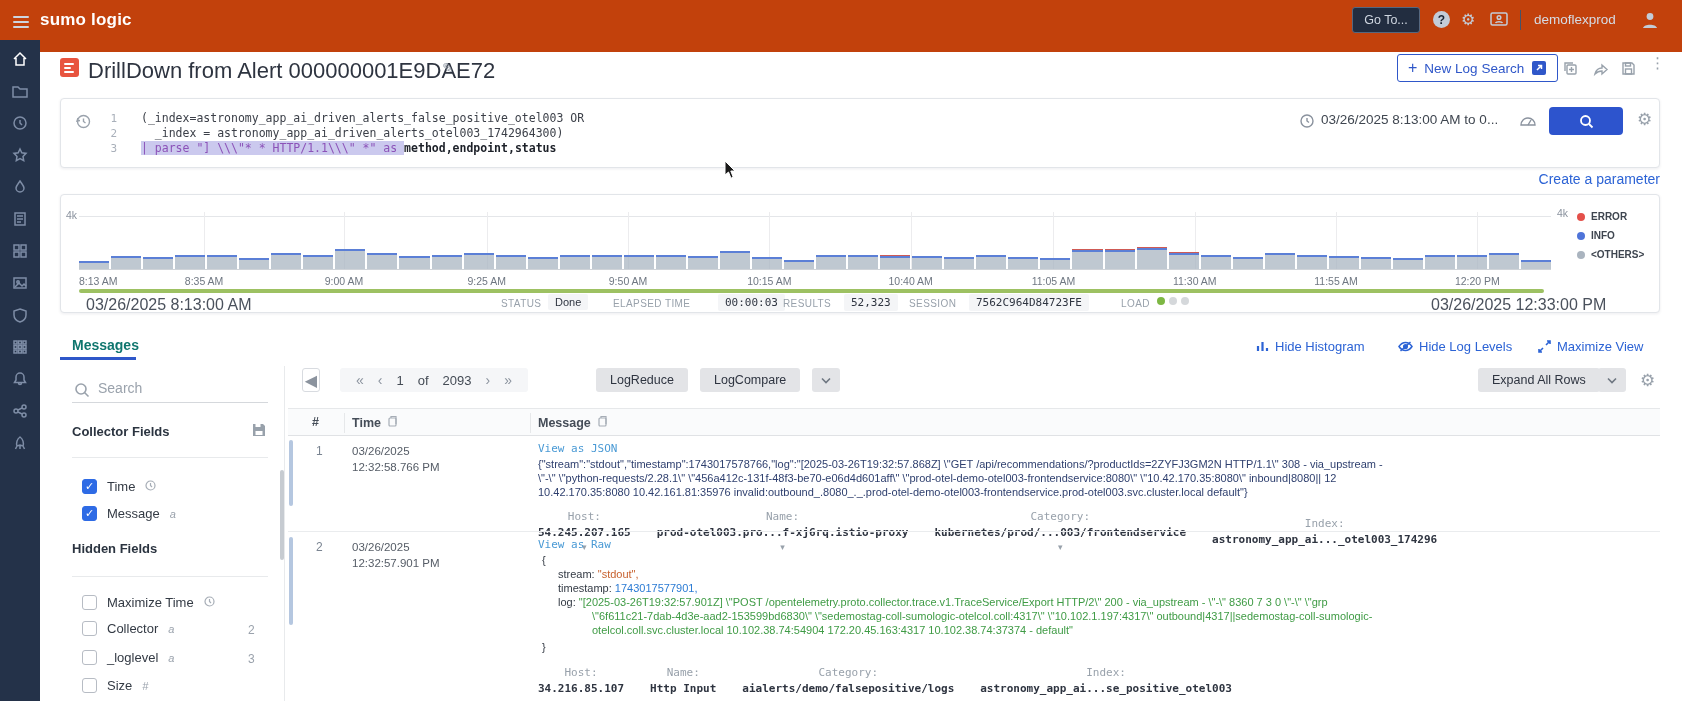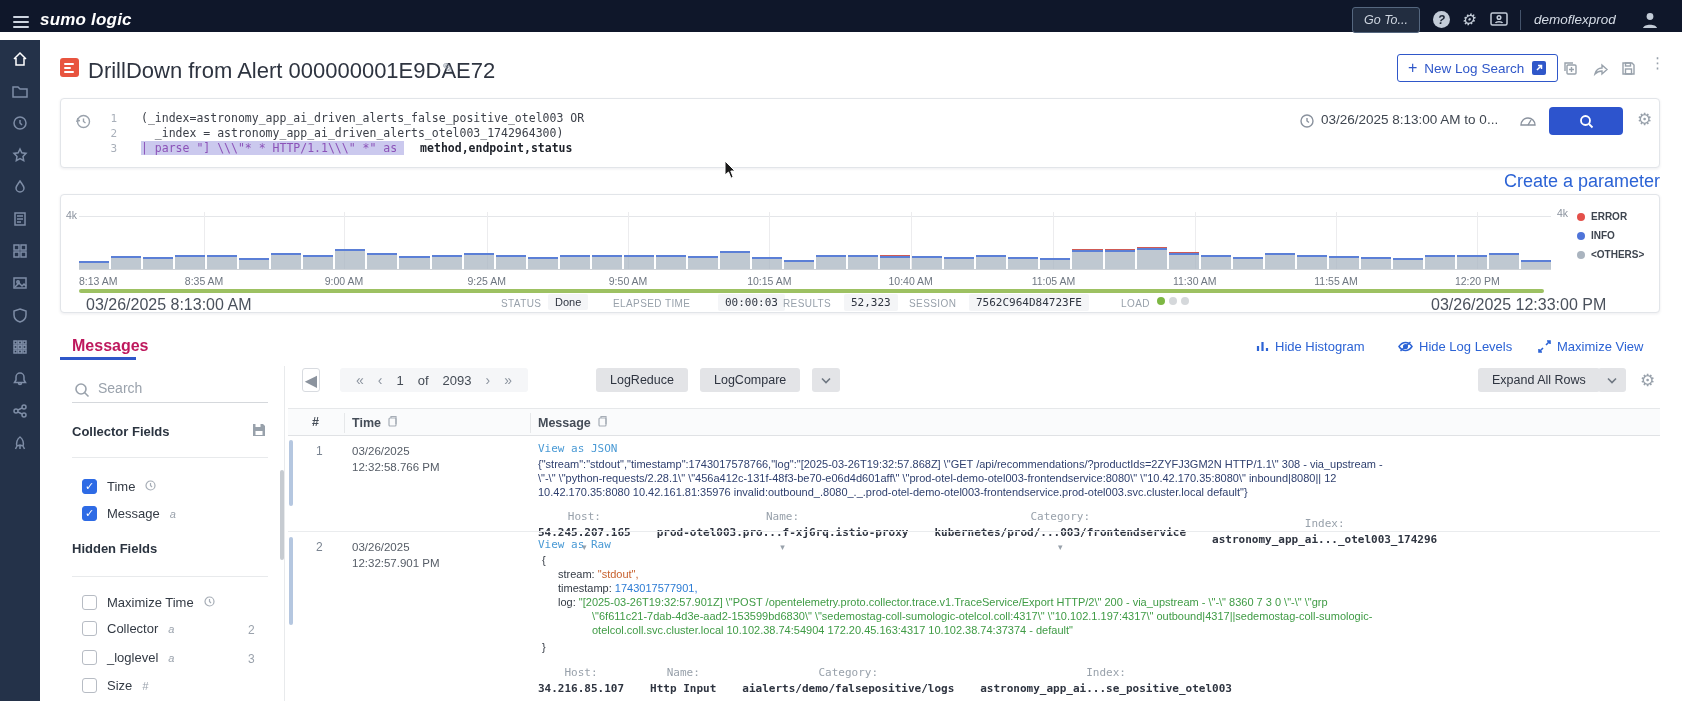--- a/index.html
+++ b/index.html
@@ -2,21 +2,21 @@
 <html><head>
 <meta charset="utf-8">
 <style>
   * { margin:0; padding:0; box-sizing:border-box; }
   body { font-family:"Liberation Sans", sans-serif; background:#e9ebee; }
   .app { position:relative; width:1682px; height:701px; background:#ffffff; overflow:hidden; }
   .abs { position:absolute; }
   .mono { font-family:"DejaVu Sans Mono", monospace; }
 
   
-  .topbar { position:absolute; left:0; top:0; width:1682px; height:32px; background:#0f172a;font-style:italic; }
+  .topbar { position:absolute; left:0; top:0; width:1682px; height:52px; background:#c2410c; }
   .burger span { display:block; width:16px; height:2px; background:#cdd5e0; margin:3px 0; border-radius:1px;}
   .logo { color:#ffffff; font-size:17px; font-weight:bold; letter-spacing:.2px; }
   .goto-btn { border:1px solid #55677f; color:#cfd6e0; font-size:12.5px; border-radius:3px; width:68px; height:26px; display:flex; align-items:center; justify-content:center; background:#222d40;}
   .tb-ic { color:#c3ccd8; font-size:16px; }
   .help-circle { width:17px;height:17px;border-radius:50%;background:#c3ccd8;color:#1b2433;font-size:12px;font-weight:bold;display:flex;align-items:center;justify-content:center;}
   .tb-divider { width:1px;height:20px;background:#44536b; }
   .account { color:#d5dce6; font-size:13.5px; }
 
   
   .rail { position:absolute; left:0; top:40px; width:40px; height:661px; background:#243249; }
@@ -32,27 +32,27 @@
   .pencil { color:#9aa2ac; font-size:14px; }
   .nls-btn { border:1px solid #2f57c9; color:#2f57c9; background:#fff; border-radius:3px; height:28px; display:flex; align-items:center; gap:7px; padding:0 10px; font-size:13.5px; }
   .hdr-tool svg { stroke:#98a1ab; fill:none; stroke-width:1.4; }
   .kebab { color:#98a1ab; font-size:15px; letter-spacing:0; line-height:5px; }
 
   
   .card { position:absolute; background:#fff; border:1px solid #e2e5e9; border-radius:4px; box-shadow:0 1px 3px rgba(20,30,60,.08); }
   .qline { position:absolute; left:0; white-space:pre; font-size:11.5px; line-height:15px; color:#3c4049; }
   .qnum { position:absolute; color:#a9b0ba; font-size:11px; text-align:right; width:18px; }
   .sel { background:#cbc9ee; color:#8c52b8; }
-  .qbold { font-weight:bold; color:#1d2129;padding-left:16px; }
+  .qbold { font-weight:bold; color:#1d2129; }
   .history-ic svg { stroke:#9aa2ac; fill:none; stroke-width:1.4; }
   .time-range { color:#3f4650; font-size:13.5px; }
   .clock-ic svg, .gauge-ic svg { stroke:#8a929e; fill:none; stroke-width:1.4; }
   .search-btn { background:#2d54cd; border-radius:4px; width:74px; height:28px; display:flex; align-items:center; justify-content:center; }
   .gear { color:#98a1ab; font-size:17px; }
-  .link { color:#2c63d5; font-size:18px; }
+  .link { color:#2c63d5; font-size:14px; }
 
   
   .ylab { font-size:10.5px; color:#8a929e; }
   .gridline { position:absolute; height:1px; background:#e4e6e9; }
   .plot { position:absolute; display:flex; align-items:flex-end; gap:2px; }
   .hbar { flex:1; display:flex; flex-direction:column; justify-content:flex-end; }
   .seg.err { background:#cf5a55; }
   .seg.info { background:#5b7fd6; }
   .seg.oth { background:#a9b6c2; opacity:.75; }
   .baseline { position:absolute; height:1px; background:#cfd3d8; }
@@ -63,21 +63,21 @@
   .dot.err{background:#e4504a}.dot.inf{background:#4f74d9}.dot.oth{background:#aab4bf}
   .progress { position:absolute; height:4px; background:#9dc162; border-radius:2px; }
 
   
   .st-label { font-size:10px; color:#98a1ab; letter-spacing:.4px; }
   .st-value { font-size:11px; color:#2e3440; background:#f4f5f7; padding:2px 7px; border-radius:2px; }
   .st-date { font-size:16px; color:#4a515c; }
   .load-dot { width:8px;height:8px;border-radius:50%;display:inline-block; }
 
   
-  .tab { font-size:16px; font-weight:bold; color:#be185d; }
+  .tab { font-size:14px; font-weight:bold; color:#0f766e; }
   .tab-underline { position:absolute; height:3px; background:#2f57c9; }
   .view-link { display:flex; align-items:center; gap:6px; color:#2c63d5; font-size:13px; }
   .view-link svg { stroke:#2c63d5; fill:none; stroke-width:1.5; }
 
   
   .fp-search-ic svg { stroke:#9aa2ac; fill:none; stroke-width:1.6; }
   .fp-input { border:none; outline:none; font-size:14px; color:#333; width:150px; font-family:"Liberation Sans",sans-serif;}
   .fp-input::placeholder { color:#9aa2ac; }
   .fp-underline { position:absolute; height:1px; background:#d5d8dc; }
   .fp-head { font-size:13px; font-weight:bold; color:#2b3440; }

